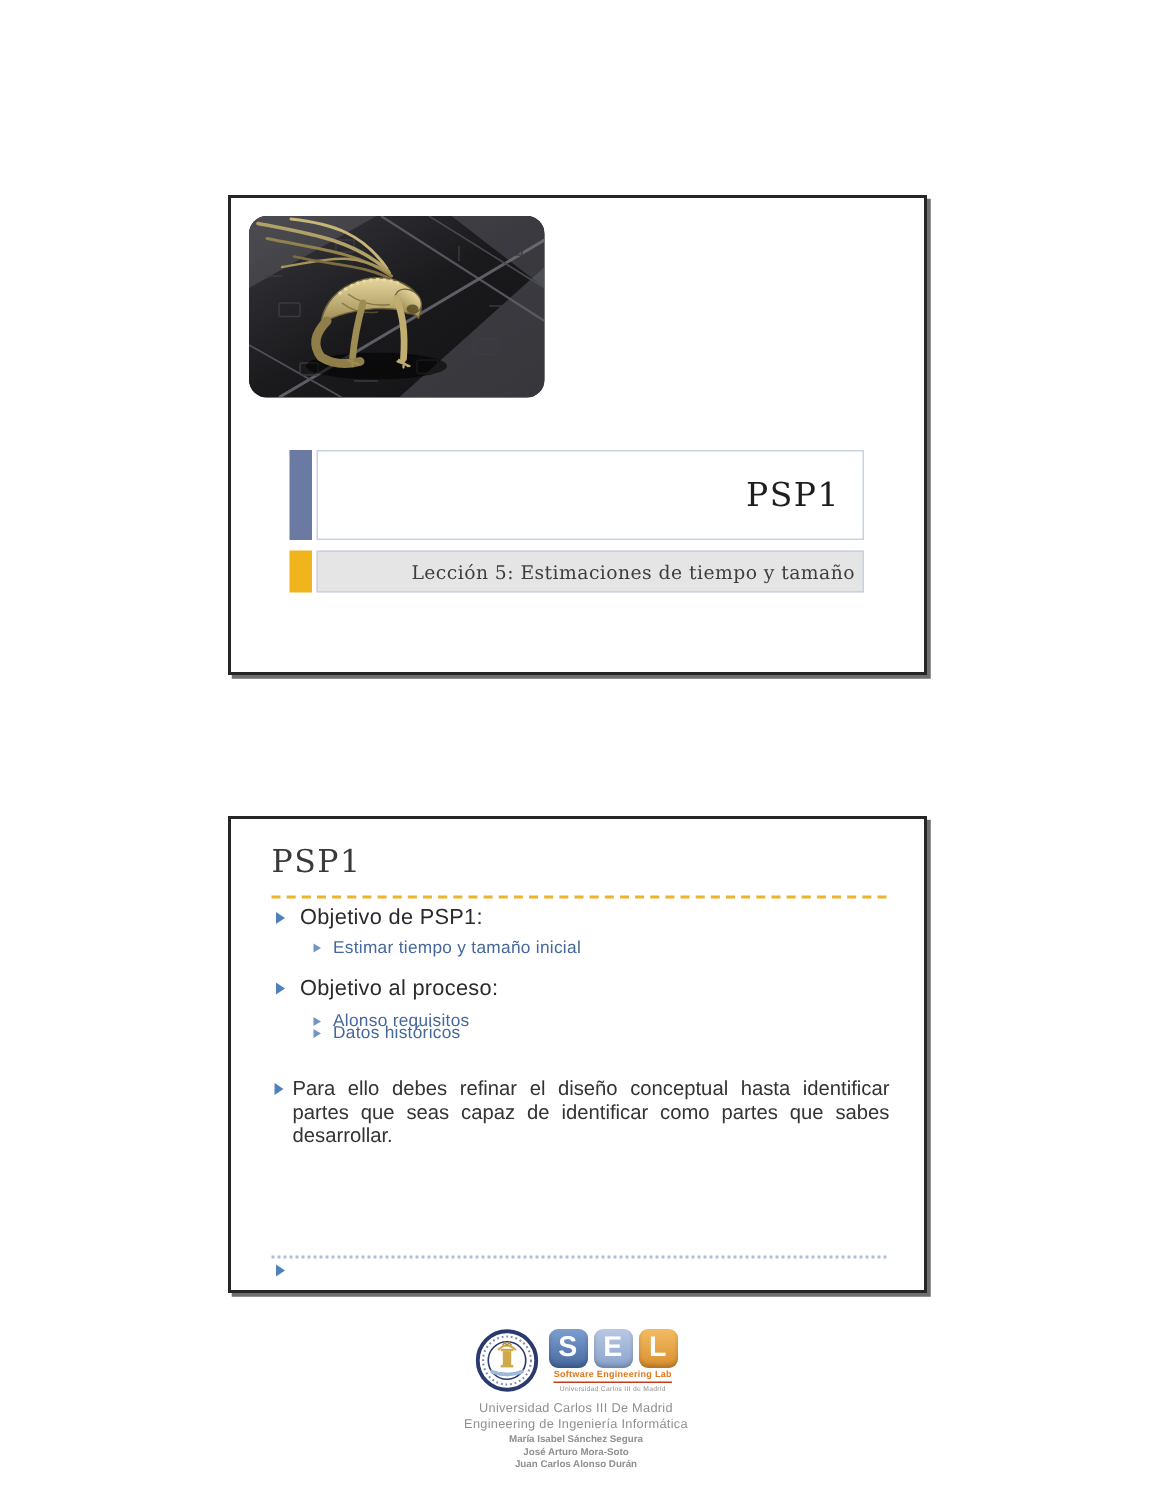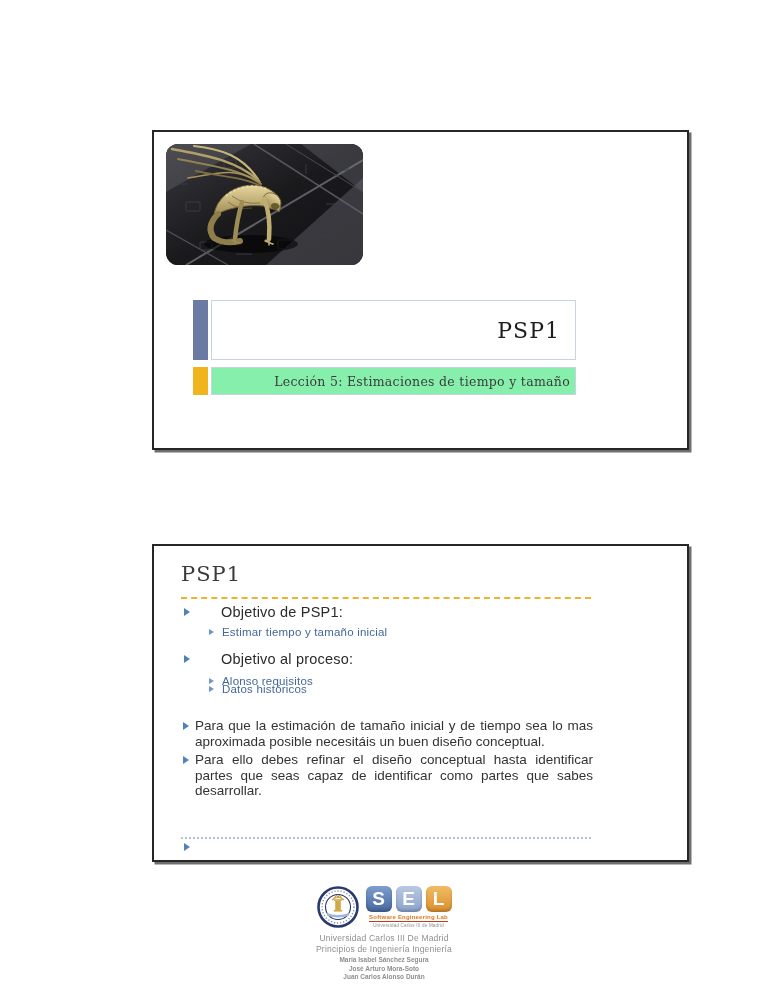--- a/index.html
+++ b/index.html
@@ -1,20 +1,20 @@
 <!DOCTYPE html>
 <html><head>
 <meta charset="utf-8">
 <style>
   * { margin:0; padding:0; box-sizing:border-box; }
   html,body { background:#ffffff; }
   body { width:768px; height:994px; position:relative; font-family:"Liberation Sans", sans-serif; }
 
   .slide {
-    position:absolute; left:152px; width:537px; background:#ffffff;
+    position:absolute; left:152px; width:466px; background:#ffffff;
     border:2px solid #262626; box-shadow:2.5px 2.5px 0 #6e6e6e;
   }
   #slide1 { top:130px; height:320px; }
   #slide2 { top:544px; height:318px; }
 
   
   .photo {
     position:absolute; left:12px; top:12px; width:197px; height:121px;
     border-radius:12px; overflow:hidden; background:#161617;
   }
@@ -23,41 +23,41 @@
   .t-bar { position:absolute; left:39px; top:168px; width:15px; height:60px; background:#6B7AA3; }
   .t-box {
     position:absolute; left:57px; top:168px; width:365px; height:60px;
     border:1px solid #C7D2E2; background:#fff;
     display:flex; align-items:center; justify-content:flex-end; padding-right:15px;
     font-family:"DejaVu Serif", serif; font-size:22px; color:#1e1e1e; letter-spacing:1px;
   }
   .s-bar { position:absolute; left:39px; top:235px; width:15px; height:28px; background:#F0B41C; }
   .s-box {
     position:absolute; left:57px; top:235px; width:365px; height:28px;
-    border:1px solid #C7D2E2; background:#86efac;
+    border:1px solid #C7D2E2; background:#e5e5e5;
     display:flex; align-items:center; justify-content:flex-end; padding-right:5px;
     font-family:"DejaVu Serif", serif; font-size:12.5px; color:#3d3d3d; letter-spacing:0.3px;
   }
 
   
   .s2-title {
     position:absolute; left:27px; top:16px;
     font-family:"DejaVu Serif", serif; font-size:21px; color:#3a3a3a; letter-spacing:1px;
   }
   .s2-rule { position:absolute; left:27px; top:51px; width:410px; border-top:2px dashed #EDB32A; }
 
   .tri {
     width:0; height:0; flex:0 0 auto;
     border-left:6px solid #4F81BD; border-top:4px solid transparent; border-bottom:4px solid transparent;
   }
   .tri.small { border-left-width:5px; border-top-width:3.5px; border-bottom-width:3.5px; border-left-color:#7296C4; }
 
   .lvl1 { position:absolute; left:30px; display:flex; align-items:flex-start; }
   .lvl1 .tri { margin-top:4px; margin-right:10px; }
-  .lvl1 .txt { font-size:14.5px; color:#2b2b2b; letter-spacing:0.2px;margin-left:21px; }
+  .lvl1 .txt { font-size:14.5px; color:#2b2b2b; letter-spacing:0.2px; }
 
   .lvl2 { position:absolute; left:55px; display:flex; align-items:flex-start; }
   .lvl2 .tri { margin-top:3px; margin-right:8px; }
   .lvl2 .txt { font-size:11.5px; color:#44689A; letter-spacing:0.2px; }
 
   .paras { position:absolute; left:41px; top:172px; width:398px; }
   .para { position:relative; text-align:justify; font-size:13.5px; line-height:15.5px; color:#333333; margin-bottom:3px; }
   .para .tri { position:absolute; left:-12px; top:4px; }
 
   .dotted-rule { position:absolute; left:27px; top:291px; width:410px; border-top:2px dotted #ADC0D6; }
@@ -177,24 +177,20 @@
       <span class="txt">Alonso requisitos</span>
     </div>
     <div class="lvl2" style="top:137px">
       <span class="tri small"></span>
       <span class="txt">Datos históricos</span>
     </div>
 
     <div class="paras">
       <div class="para">
         <span class="tri"></span>
-        <span>Para que la estimación de tamaño inicial y de tiempo sea lo mas aproximada posible necesitáis un buen diseño conceptual.</span>
-      </div>
-      <div class="para">
-        <span class="tri"></span>
         <span>Para ello debes refinar el diseño conceptual hasta identificar partes que seas capaz de identificar como partes que sabes desarrollar.</span>
       </div>
     </div>
 
     <div class="dotted-rule"></div>
     <div class="lone-bullet tri"></div>
   </div>
 
   <div class="footer">
     <div class="logo-row">
@@ -213,21 +209,21 @@
         <div class="sel-squares">
           <div class="sq sq-s">S</div>
           <div class="sq sq-e">E</div>
           <div class="sq sq-l">L</div>
         </div>
         <div class="sel-label">Software Engineering Lab</div>
         <div class="sel-sub">Universidad Carlos III de Madrid</div>
       </div>
     </div>
     <div class="uni">Universidad Carlos III De Madrid</div>
-    <div class="course">Principios de Ingeniería Ingeniería</div>
+    <div class="course">Engineering de Ingeniería Informática</div>
     <div class="authors">
       <div class="author">María Isabel Sánchez Segura</div>
       <div class="author">José Arturo Mora-Soto</div>
       <div class="author">Juan Carlos Alonso Durán</div>
     </div>
   </div>
 
 </div>
 
 </body></html>

